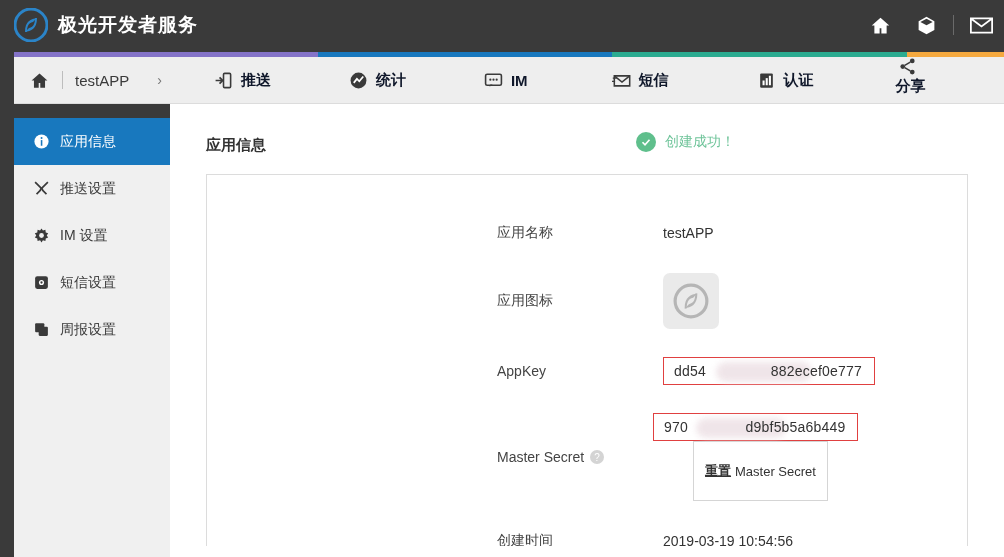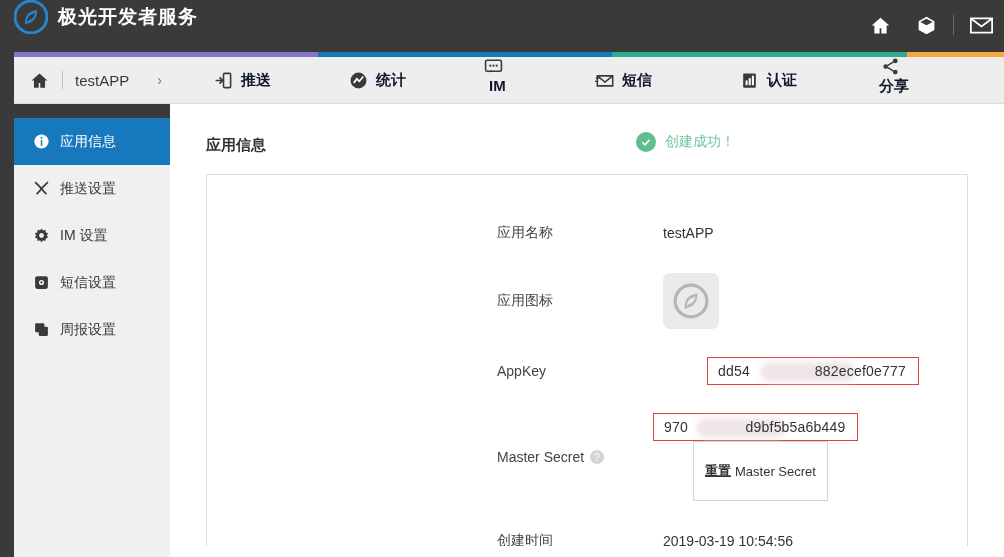--- a/index.html
+++ b/index.html
@@ -7,21 +7,21 @@
     width: 1004px; height: 557px;
     overflow: hidden;
     background: #3a3a3a;
     font-family: "Liberation Sans", "DejaVu Sans", sans-serif;
   }
   .page { position: relative; width: 1004px; height: 557px; background: #3a3a3a; }
 
   
   .topbar {
     position: absolute; left: 0; top: 0; width: 1004px; height: 50px;
-    background: #3a3a3a; display: flex; align-items: flex-start;
+    background: #3a3a3a; display: flex; align-items: center;
   }
   .brand { display: flex; align-items: center; margin-left: 14px; }
   .brand-logo { width: 34px; height: 34px; flex: none; }
   .brand-title {
     color: #ffffff; font-size: 19px; font-weight: bold; margin-left: 10px;
     letter-spacing: 1px; white-space: nowrap;
   }
   .top-icons {
     position: absolute; right: 0; top: 0; height: 50px;
     display: flex; align-items: center;
@@ -186,21 +186,21 @@
       <div class="navitem" style="margin-left:78px;">
         <span class="ico">
           <svg width="19" height="19" viewBox="0 0 24 24">
             <circle cx="12" cy="12" r="10" fill="#3a3a3a"></circle>
             <path d="M6 15 l4 -5 3 3 5 -6" fill="none" stroke="#ffffff" stroke-width="2.2"></path>
           </svg>
         </span>
         <span class="lbl">统计</span>
       </div>
 
-      <div class="navitem" style="margin-left:78px;flex-direction:column;">
+      <div class="navitem" style="margin-left:78px;">
         <span class="ico">
           <svg width="19" height="19" viewBox="0 0 24 24">
             <rect x="2" y="4" width="20" height="14" rx="2" fill="none" stroke="#3a3a3a" stroke-width="2"></rect>
             <path d="M7 20 l1 -3 h3 Z" fill="#3a3a3a"></path>
             <circle cx="8" cy="11" r="1.4" fill="#3a3a3a"></circle>
             <circle cx="12" cy="11" r="1.4" fill="#3a3a3a"></circle>
             <circle cx="16" cy="11" r="1.4" fill="#3a3a3a"></circle>
           </svg>
         </span>
         <span class="lbl">IM</span>
@@ -326,21 +326,21 @@
               <span class="appicon">
                 <svg width="36" height="36" viewBox="0 0 34 34">
                   <circle cx="17" cy="17" r="15" fill="none" stroke="#b5b5b5" stroke-width="3"></circle>
                   <path d="M11 24 C11 13, 17 11, 23 10 L19 14 C14 15, 13 19, 13 24 Z" fill="#b5b5b5"></path>
                   <path d="M23 10 C23 21, 17 23, 11 24 L15 20 C20 19, 21 15, 21 10 Z" fill="#b5b5b5"></path>
                 </svg>
               </span>
             </span>
           </div>
 
-          <div class="frow" style="margin-top:18px;gap:44px;">
+          <div class="frow" style="margin-top:18px;">
             <span class="flabel">AppKey</span>
             <span class="fvalue">
               <span class="keybox" style="width:212px;">
                 <span class="blurmask" style="left:52px;width:96px;top:4px;"></span>
                 <span class="keytext">dd54</span>
                 <span class="keytext hidechunk">xxxxxxxxx</span>
                 <span class="keytext">882ecef0e777</span>
               </span>
             </span>
           </div>

